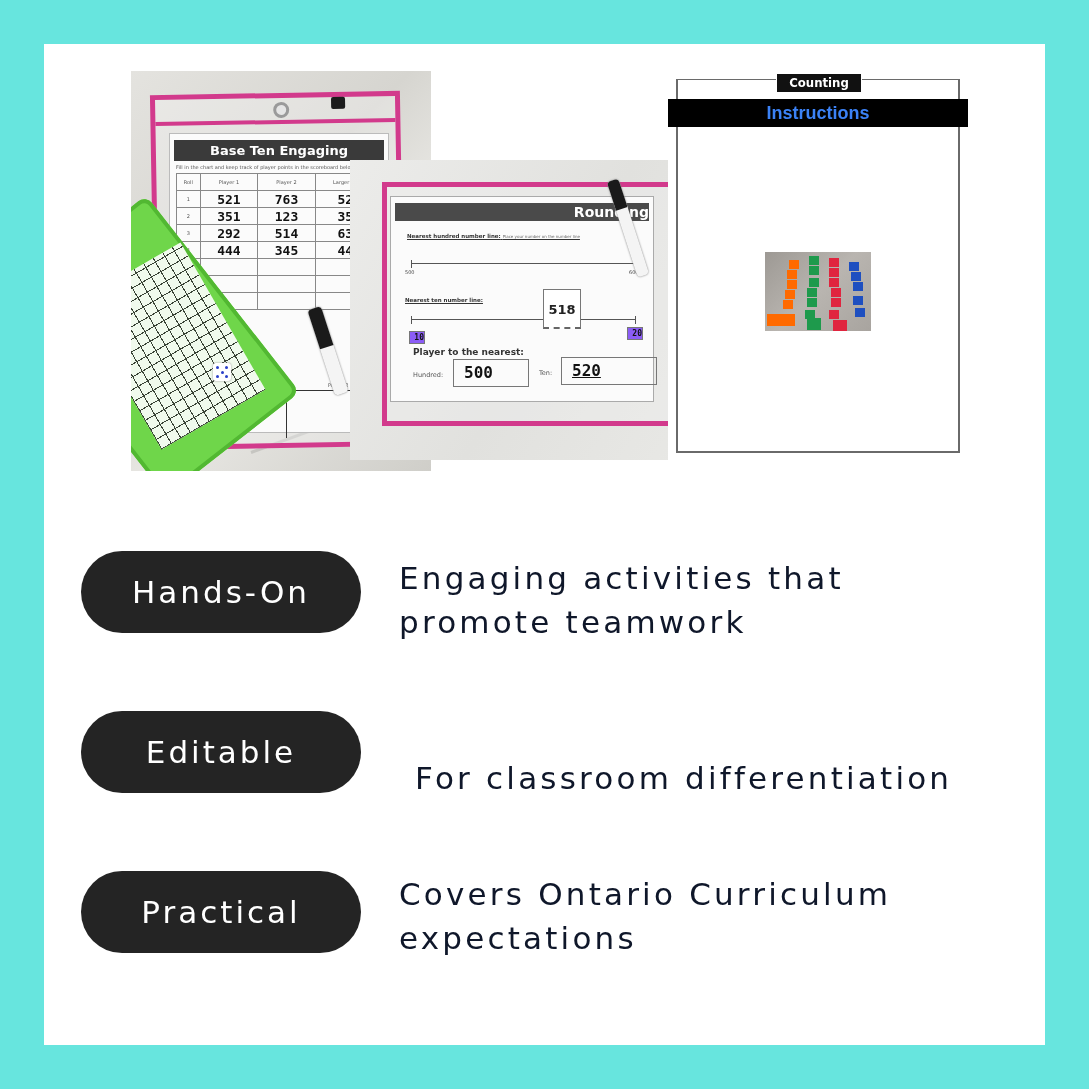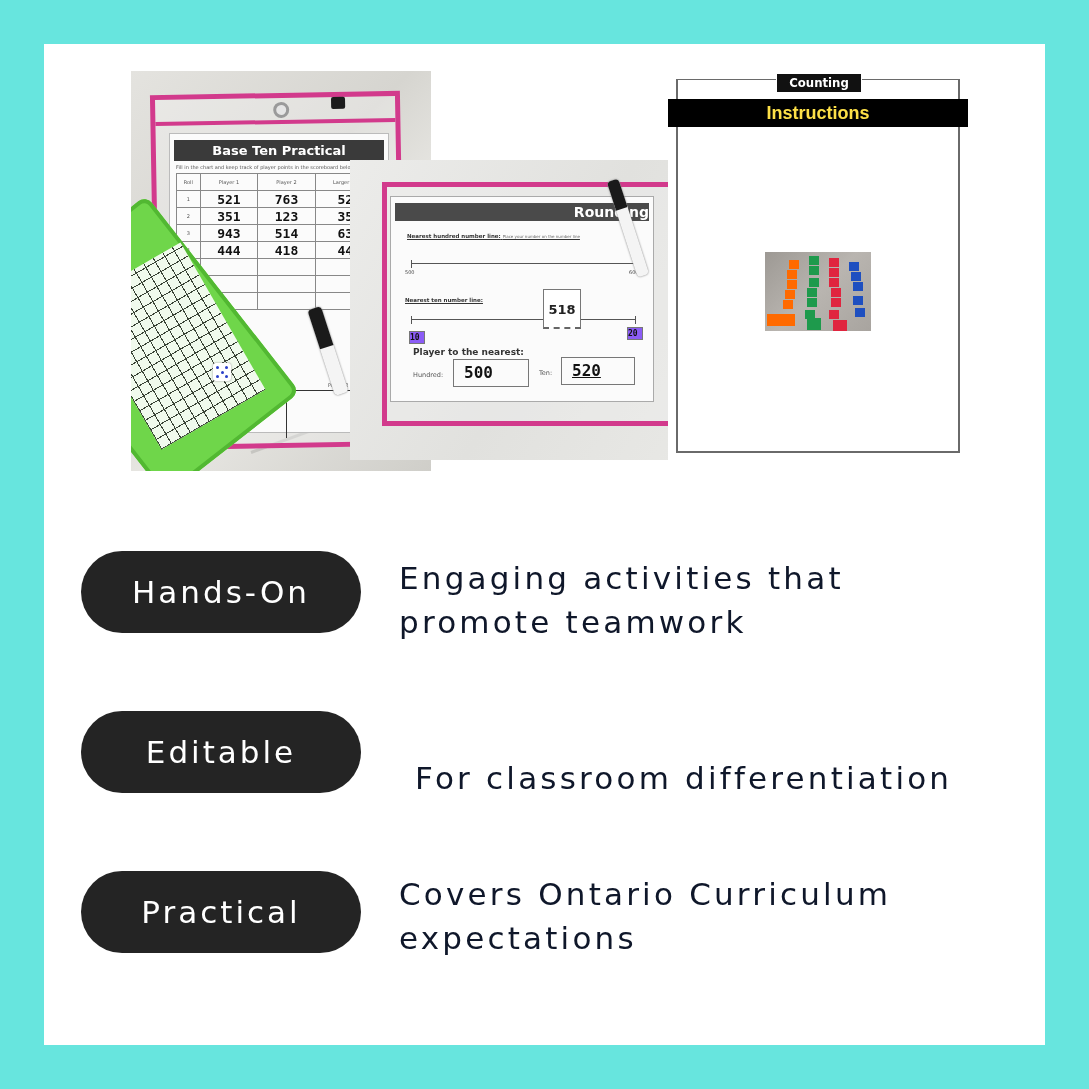--- a/index.html
+++ b/index.html
@@ -75,35 +75,35 @@
   .sec-hint { font-weight:normal; text-decoration:none; font-size:4px; color:#666; }
   .numline { position:absolute; border-top:1px solid #555; }
   .numline::before, .numline::after { content:""; position:absolute; top:-4px; width:1px; height:8px; background:#555; }
   .numline::before { left:0; } .numline::after { right:0; }
   .tick-lbl { position:absolute; font-size:5px; color:#444; }
   .numcard {
     position:absolute; left:194px; top:126px; width:38px; height:40px; background:#fff;
     border:1px solid #777; border-bottom:2px dashed #666; box-sizing:border-box;
     font-size:13px; text-align:center; line-height:40px; color:#222;
   }
-  .endbox { position:absolute; width:14px; height:11px; border:1px solid #777; background:#8b5cf6; font-size:8px; line-height:11px; text-align:left; font-family:"DejaVu Sans Mono", monospace; font-weight:bold; color:#111; }
+  .endbox { position:absolute; width:14px; height:11px; border:1px solid #777; background:#8b5cf6; font-size:8px; line-height:11px; text-align:right; font-family:"DejaVu Sans Mono", monospace; font-weight:bold; color:#111; }
   .round-head { position:absolute; left:24px; top:148px; font-size:9px; font-weight:bold; color:#333; }
   .ans-lbl { position:absolute; font-size:6.5px; color:#555; }
   .ans-box { position:absolute; height:28px; border:1px solid #777; box-sizing:border-box; font-family:"DejaVu Sans Mono", monospace; font-size:16px; font-weight:bold; color:#111; padding-left:10px; line-height:26px; }
 
   
   .doc3 { position:absolute; left:668px; top:71px; width:300px; height:390px; background:#fff; }
   .doc3 .frame { position:absolute; left:8px; right:8px; top:8px; bottom:8px; border:2px solid #6a6a6a; border-top:1px solid #6a6a6a; }
   .tag-counting {
     position:absolute; left:108px; top:2px; width:84px; height:18px; background:#111; color:#fff;
     font-family:"DejaVu Sans Condensed","DejaVu Sans", sans-serif; font-weight:bold; font-size:13px;
     text-align:center; line-height:18px; border:1px solid #fff;
   }
   .bar-instr {
-    position:absolute; left:0; width:300px; top:28px; height:28px; background:#000; color:#fde047;
+    position:absolute; left:0; width:300px; top:28px; height:28px; background:#000; color:#3b82f6;
     font-size:18px; font-weight:bold; text-align:center; line-height:28px; font-family:"Liberation Sans", sans-serif;
   }
   .instr-list { position:absolute; left:20px; top:68px; width:272px; font-family:"Liberation Sans", sans-serif; font-size:11.5px; color:#222; line-height:14px; }
   .instr-list div { padding-left:18px; text-indent:-18px; }
   .cards-photo {
     position:absolute; left:97px; top:181px; width:106px; height:79px;
     background:linear-gradient(135deg,#9d9994,#b9b5b0 50%,#a8a49f);
   }
   .cards-photo i { position:absolute; width:10px; height:9px; }
 
@@ -124,21 +124,21 @@
 <div class="card"></div>
 
 <div class="photo1">
   <div class="vein" style="left:120px;top:380px;width:260px;transform:rotate(-20deg);"></div>
   <div class="pocket1">
     <div class="strip"></div>
     <div class="grommet" style="left:118px;top:4px;"></div>
     <div class="clip" style="left:176px;top:0;width:14px;height:12px;"></div>
   </div>
   <div class="sheet1">
-    <div class="sheet-title">Base Ten Practical</div>
+    <div class="sheet-title">Base Ten Engaging</div>
     <div class="sheet-note">Fill in the chart and keep track of player points in the scoreboard below the chart.</div>
     <table class="bt">
       <tbody>
           <tr>
         <th>Roll</th>
         <th>Player 1</th>
         <th>Player 2</th>
         <th>Larger Nu</th>
       </tr>
       <tr>
@@ -148,28 +148,28 @@
         <td class="hw">52</td>
       </tr>
       <tr>
         <td>2</td>
         <td class="hw">351</td>
         <td class="hw">123</td>
         <td class="hw">35</td>
       </tr>
       <tr>
         <td>3</td>
-        <td class="hw">943</td>
+        <td class="hw">292</td>
         <td class="hw">514</td>
         <td class="hw">63</td>
       </tr>
       <tr>
         <td>4</td>
         <td class="hw">444</td>
-        <td class="hw">418</td>
+        <td class="hw">345</td>
         <td class="hw">44</td>
       </tr>
       <tr>
         <td>5</td>
         <td></td>
             <td></td>
             <td></td>
       </tr>
       <tr>
         <td>6</td>
@@ -227,21 +227,21 @@
       <span>Nearest ten number line:</span>
     </div>
     <div class="numline" style="left:20px;top:122px;width:225px;"></div>
     <div class="numcard" style="left:152px;top:92px;font-weight:bold;">518</div>
     <div class="endbox" style="left:18px;top:134px;">10</div>
     <div class="endbox" style="left:236px;top:130px;">20</div>
     <div class="round-head" style="left:22px;top:150px;">Player to the nearest:</div>
     <div class="ans-lbl" style="left:22px;top:174px;">Hundred:</div>
     <div class="ans-box" style="left:62px;top:162px;width:76px;">500</div>
     <div class="ans-lbl" style="left:148px;top:172px;">Ten:</div>
-    <div class="ans-box" style="left:170px;top:160px;width:74px;text-decoration:underline;">520</div>
+    <div class="ans-box" style="left:170px;top:160px;width:96px;text-decoration:underline;">520</div>
   </div>
   <div class="marker" style="left:272px;top:18px;width:12px;height:100px;transform:rotate(-18deg);">
       <div class="cap" style="height:30%"></div>
     </div>
 </div>
 
 <div class="doc3">
   <div class="frame"></div>
   <div class="tag-counting">Counting</div>
   <div class="bar-instr">Instructions</div>

